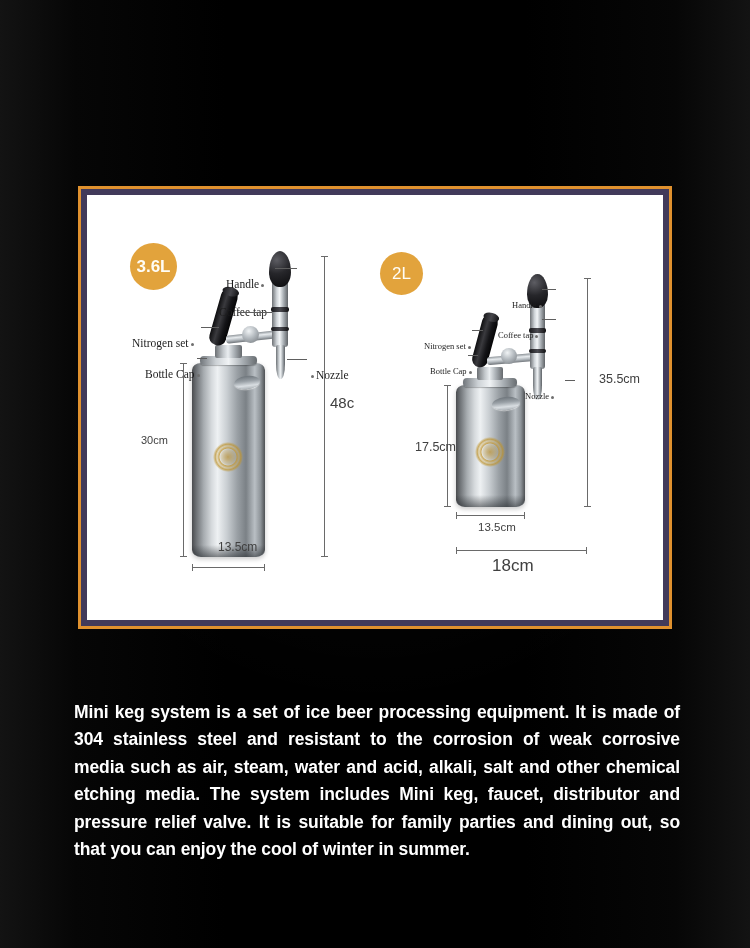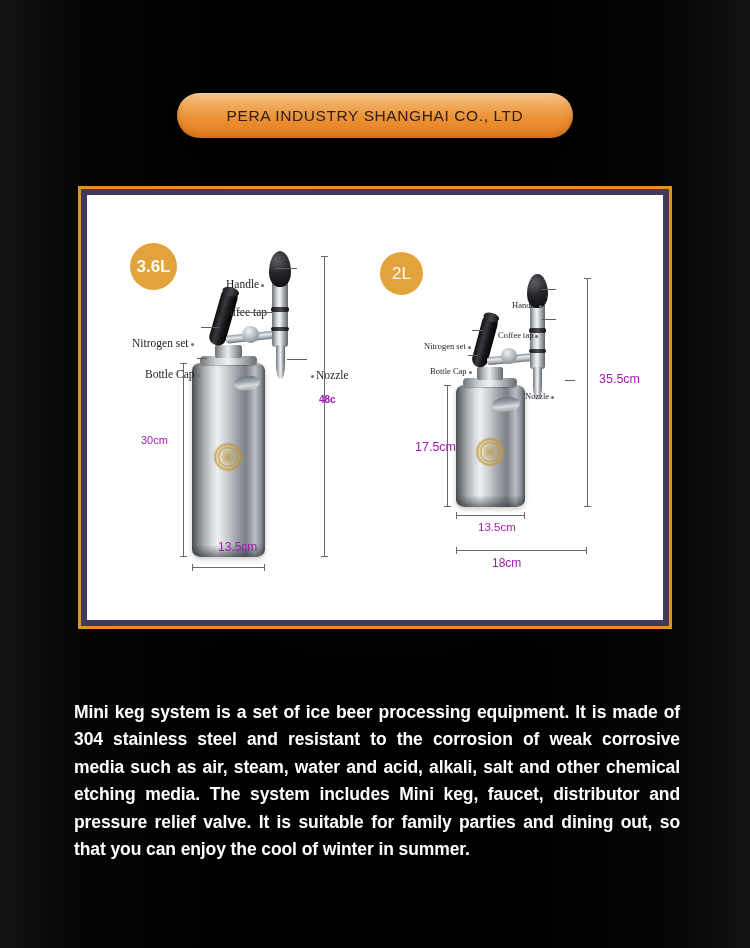--- a/index.html
+++ b/index.html
@@ -127,31 +127,31 @@
   
   .r-handle     { left: 425px; top: 89px;  font-size: 8.5px; }
   .r-coffeetap  { left: 411px; top: 119px; font-size: 8.5px; }
   .r-nitrogen   { left: 337px; top: 130px; font-size: 8.5px; }
   .r-bottlecap  { left: 343px; top: 155px; font-size: 8.5px; }
   .r-nozzle     { left: 438px; top: 180px; font-size: 8.5px; }
 
   
   .dim {
     position: absolute;
-    color: #a21caf;
+    color: #404040;
     white-space: nowrap;
     font-family: "Liberation Sans", sans-serif;
   }
   .d-30   { left: 54px;  top: 239px; font-size: 11px; }
-  .d-48   { left: 232px; top: 199px; font-size: 10px; font-weight: bold; }
+  .d-48   { left: 243px; top: 199px; font-size: 15px; }
   .d-135l { left: 131px; top: 345px; font-size: 12px; }
   .d-355  { left: 512px; top: 177px; font-size: 12.5px; }
   .d-175  { left: 328px; top: 245px; font-size: 12.5px; }
   .d-135r { left: 391px; top: 326px; font-size: 11.5px; }
-  .d-18   { left: 405px; top: 361px; font-size: 12px; }
+  .d-18   { left: 405px; top: 361px; font-size: 17px; }
 
   
   .vrule { position: absolute; width: 1px; background: #6a6a6a; }
   .vrule::before, .vrule::after {
     content: ""; position: absolute; left: -3px; width: 7px; height: 1px; background: #6a6a6a;
   }
   .vrule::before { top: 0; }
   .vrule::after  { bottom: 0; }
   .hrule { position: absolute; height: 1px; background: #6a6a6a; }
   .hrule::before, .hrule::after {
@@ -265,25 +265,20 @@
     text-align-last: left;
     font-family: "Liberation Sans", sans-serif;
     letter-spacing: -0.1px;
   }
 </style>
 </head>
 <body>
 
 <div class="page">
 
-  <div class="banner-wrap">
-    <div class="banner">
-      <span class="banner-text">PERA INDUSTRY SHANGHAI CO., LTD</span>
-    </div>
-  </div>
 
   <div class="frame">
     <div class="frame-inner">
 
       <div class="unit">
 
         <div class="keg" style="left:105px; top:168px; width:73px; height:194px;">
           <div class="keg-slot" style="left:42px; top:13px; width:26px; height:13px; transform:rotate(-7deg);"></div>
           <div class="keg-emblem" style="left:21px; top:79px; width:30px; height:30px;"></div>
         </div>

